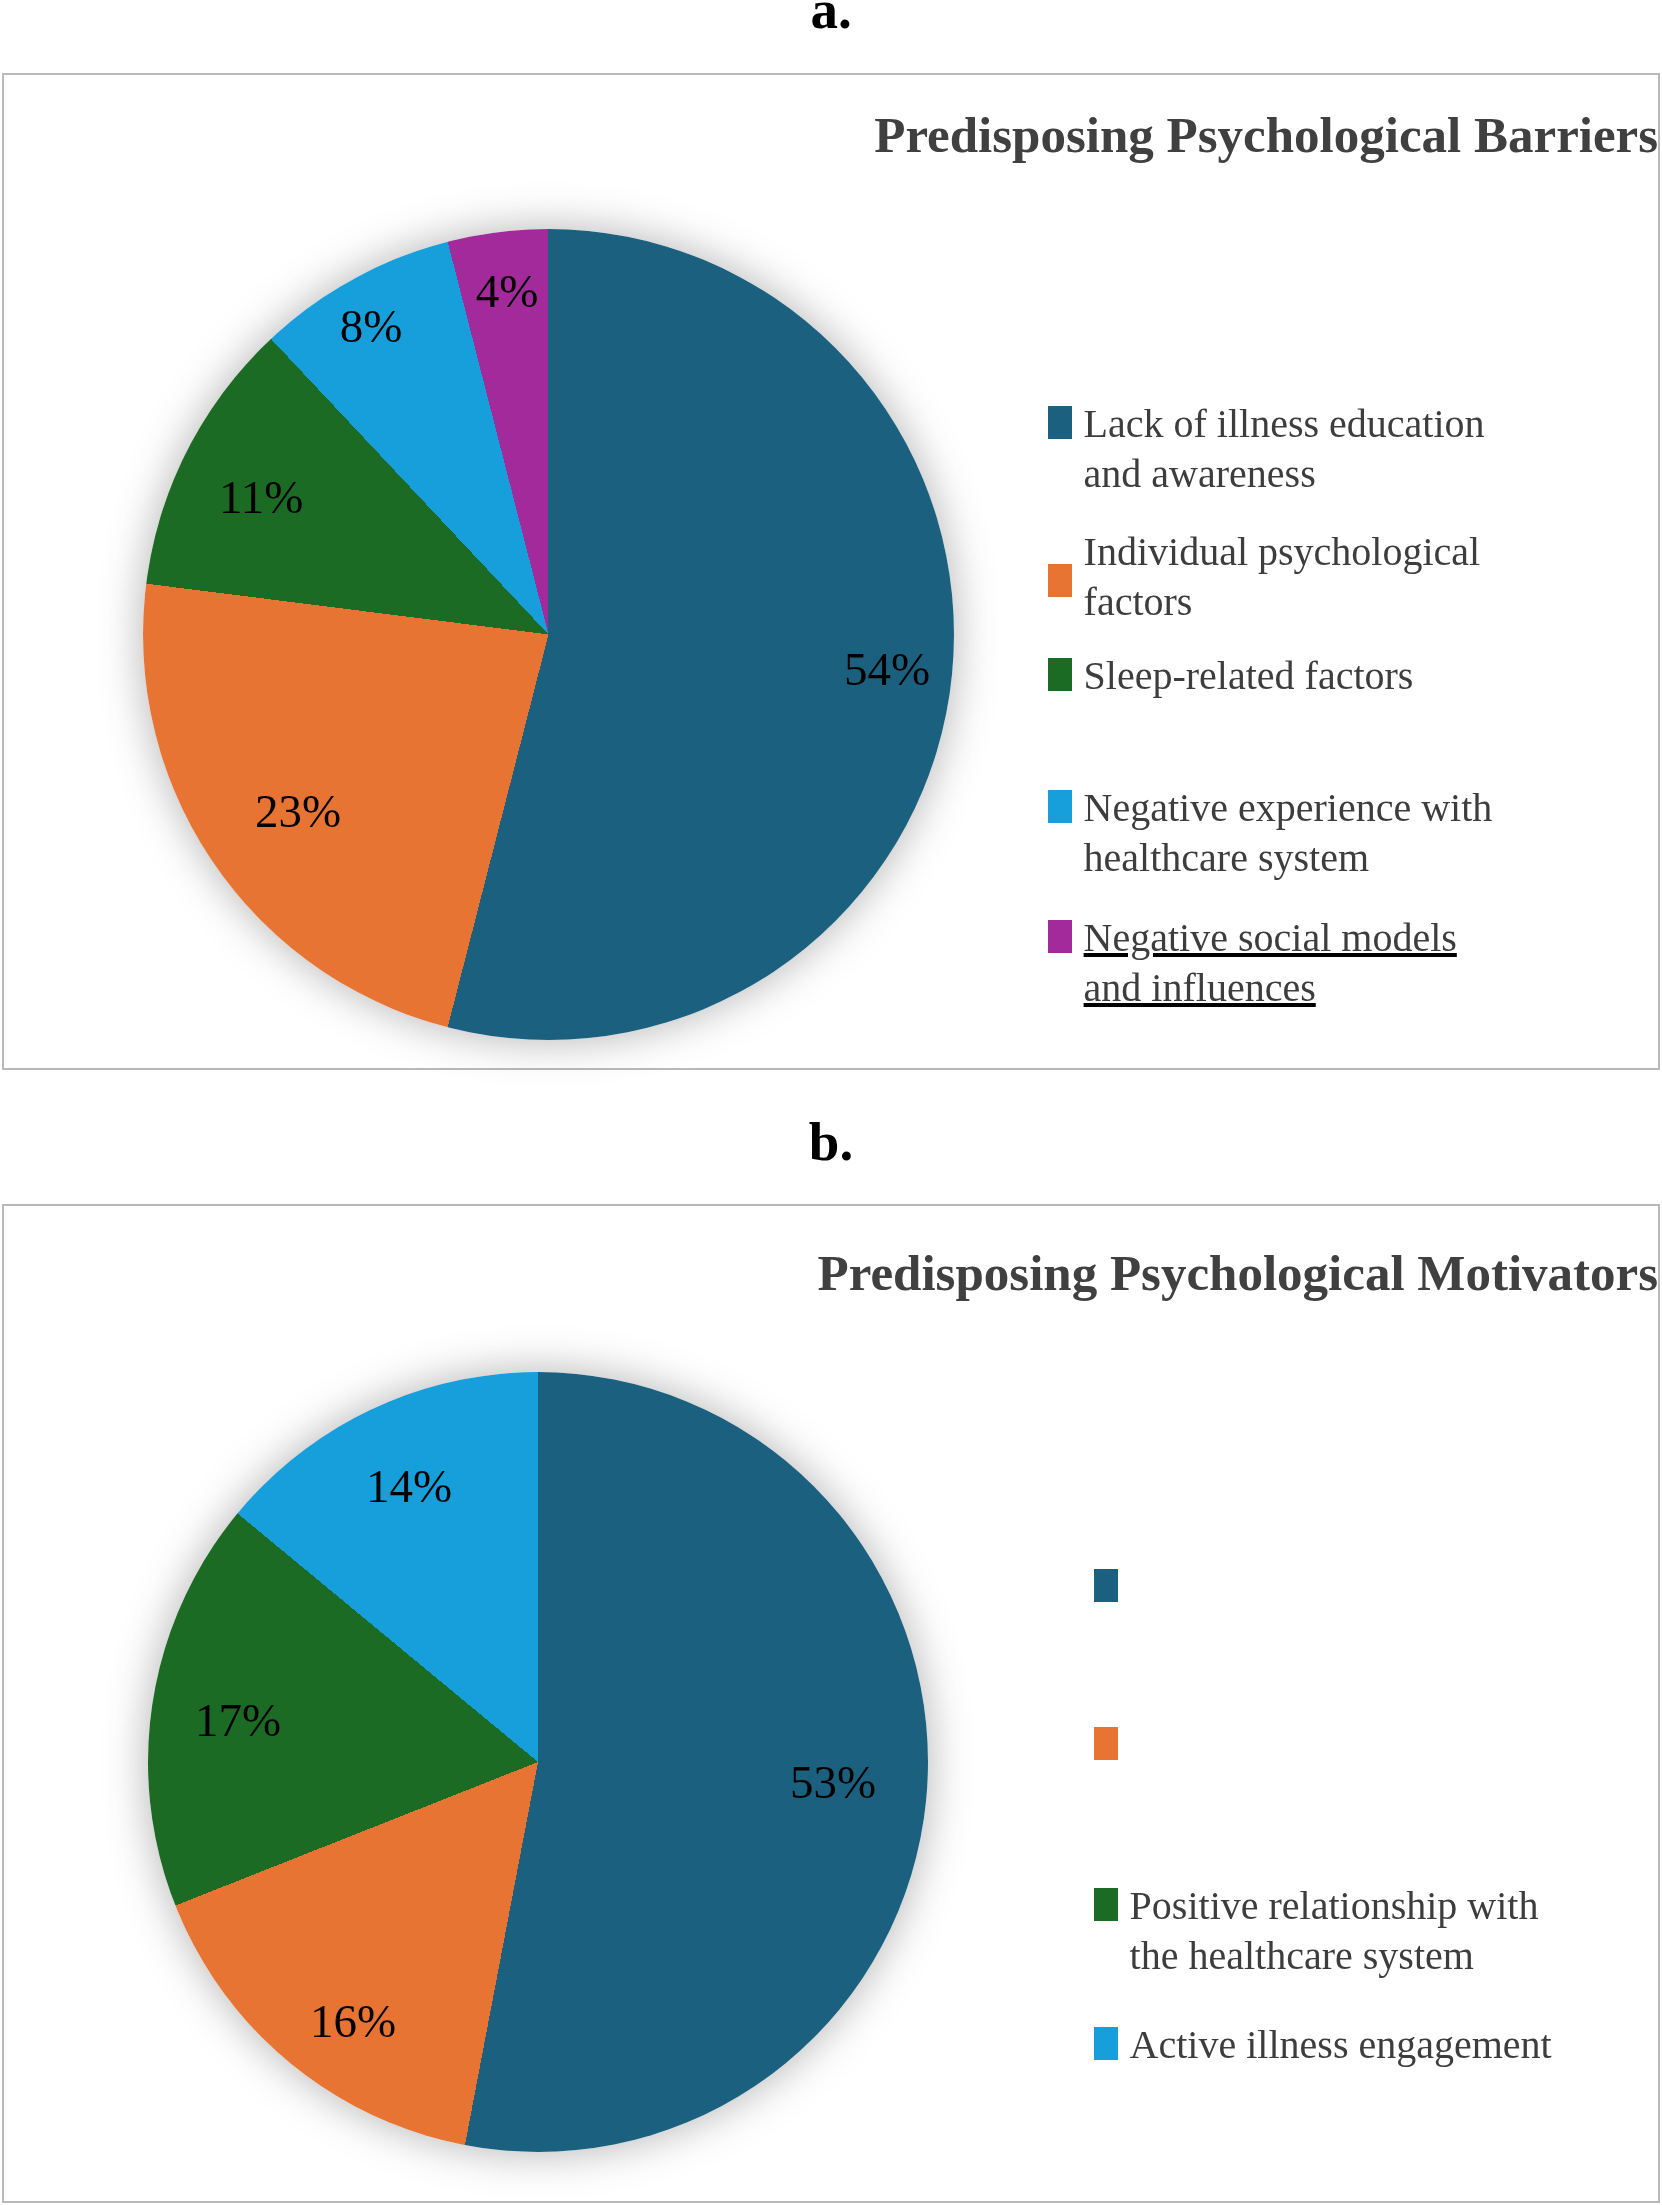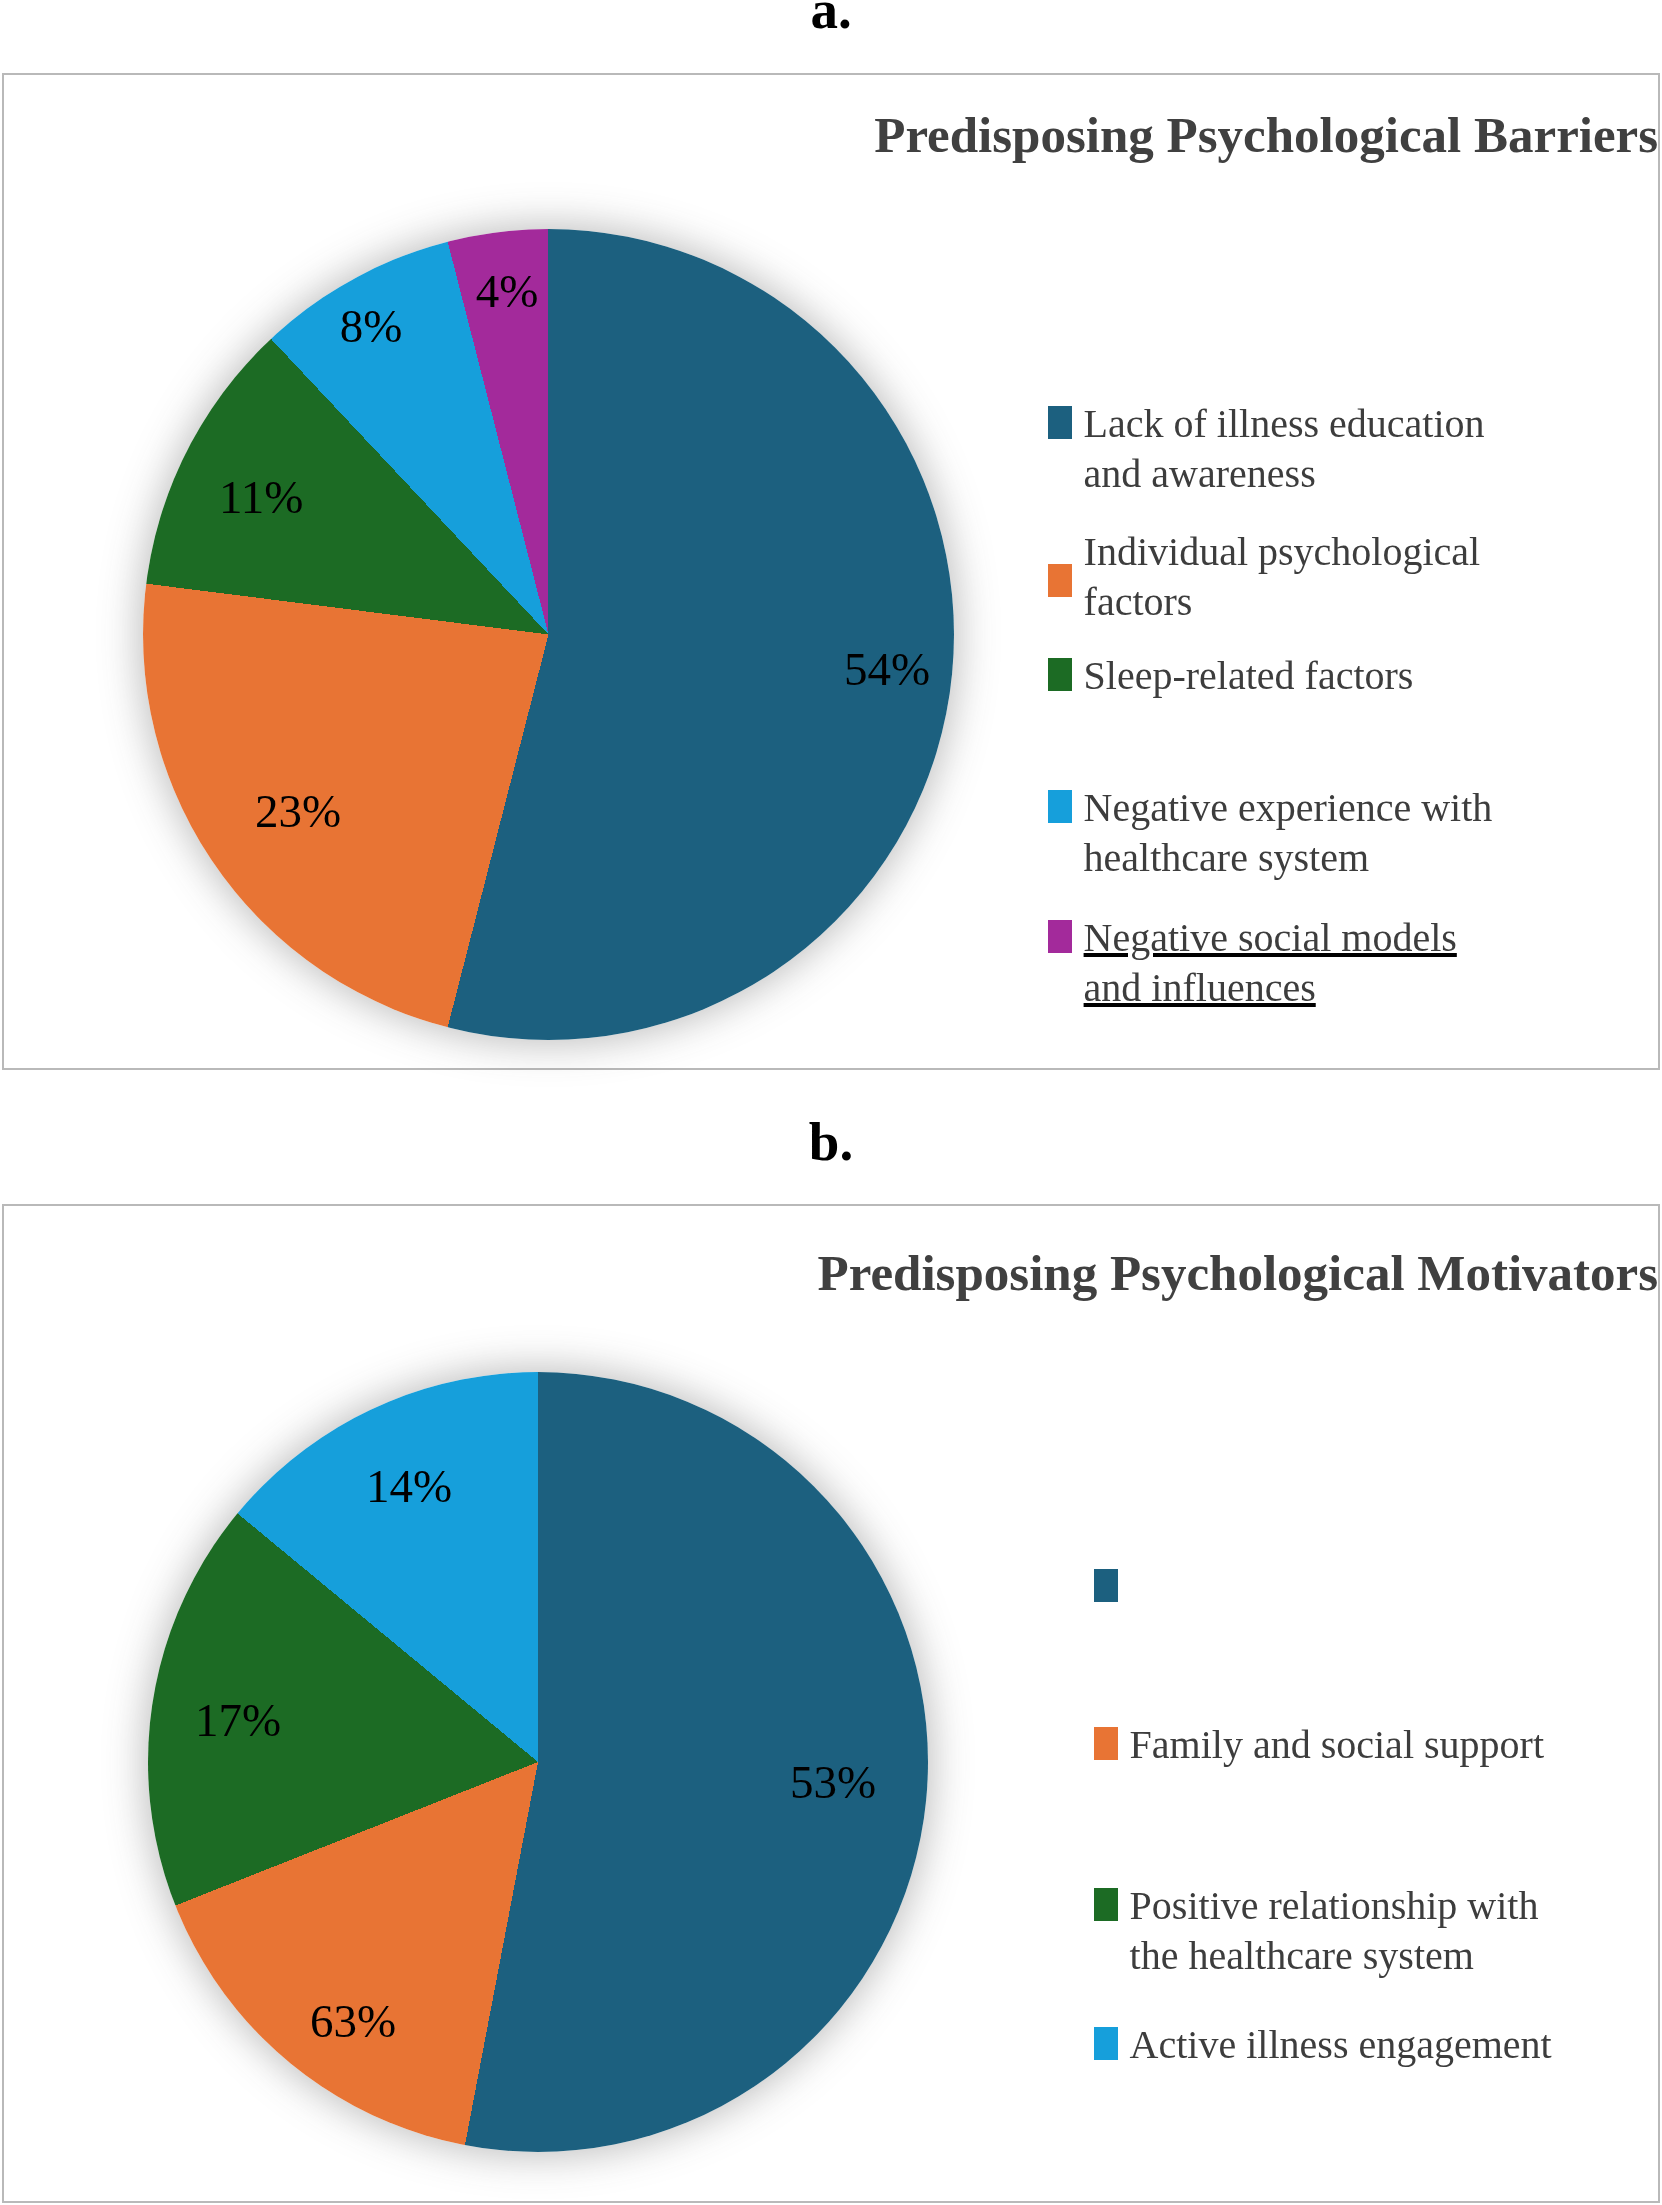--- a/index.html
+++ b/index.html
@@ -127,31 +127,30 @@
   </section>
 
   <div class="fig-label fig-label-b">b.</div>
 
   <section class="panel panel-b">
     <h2 class="chart-title title-b">Predisposing Psychological Motivators</h2>
 
     <div class="pie pie-b" style="background: conic-gradient(rgb(28, 96, 127) 0deg, rgb(28, 96, 127) 190.8deg, rgb(232, 116, 52) 190.8deg, rgb(232, 116, 52) 248.4deg, rgb(28, 107, 36) 248.4deg, rgb(28, 107, 36) 309.6deg, rgb(22, 159, 219) 309.6deg, rgb(22, 159, 219) 360deg);"></div>
 
     <div class="pct pct-b-0">53%</div>
-    <div class="pct pct-b-1">63%</div>
+    <div class="pct pct-b-1">16%</div>
     <div class="pct pct-b-2">17%</div>
     <div class="pct pct-b-3">14%</div>
 
     <ul class="legend legend-b">
       <li class="legend-item li-b-0">
         <span class="swatch" style="background-color: rgb(28, 96, 127);"></span>
       </li>
       <li class="legend-item li-b-1">
         <span class="swatch" style="background-color: rgb(232, 116, 52);"></span>
-        <span class="legend-text">Family and social support</span>
       </li>
       <li class="legend-item li-b-2">
         <span class="swatch" style="background-color: rgb(28, 107, 36);"></span>
         <span class="legend-text">Positive relationship with
 the healthcare system</span>
       </li>
       <li class="legend-item li-b-3">
         <span class="swatch" style="background-color: rgb(22, 159, 219);"></span>
         <span class="legend-text">Active illness engagement</span>
       </li>

